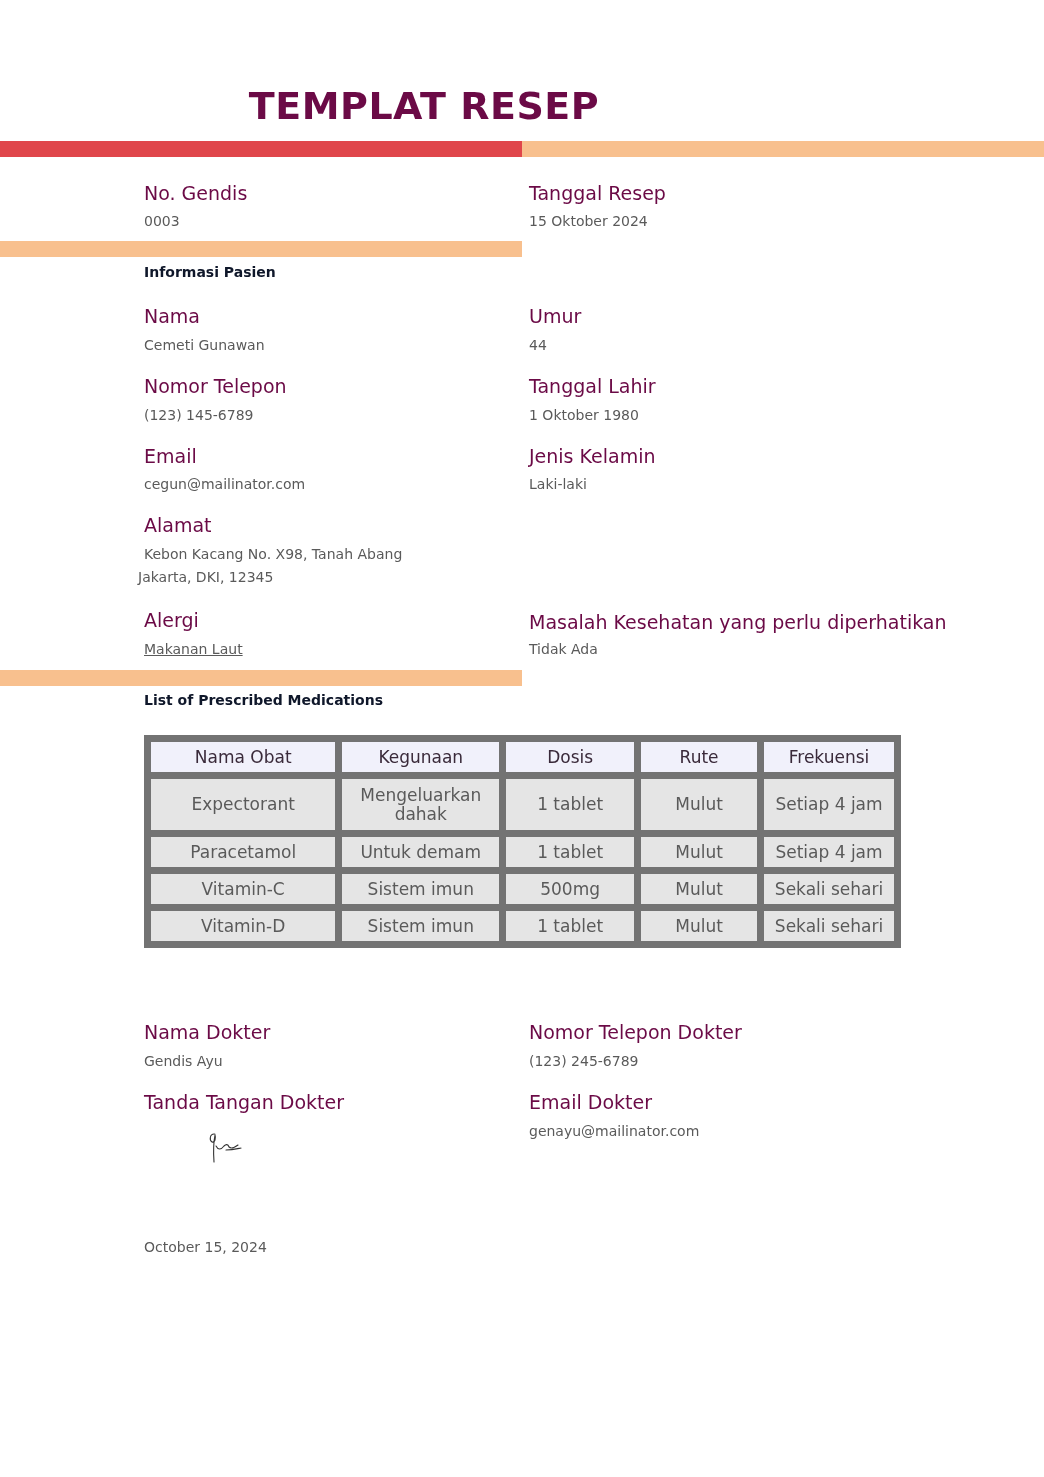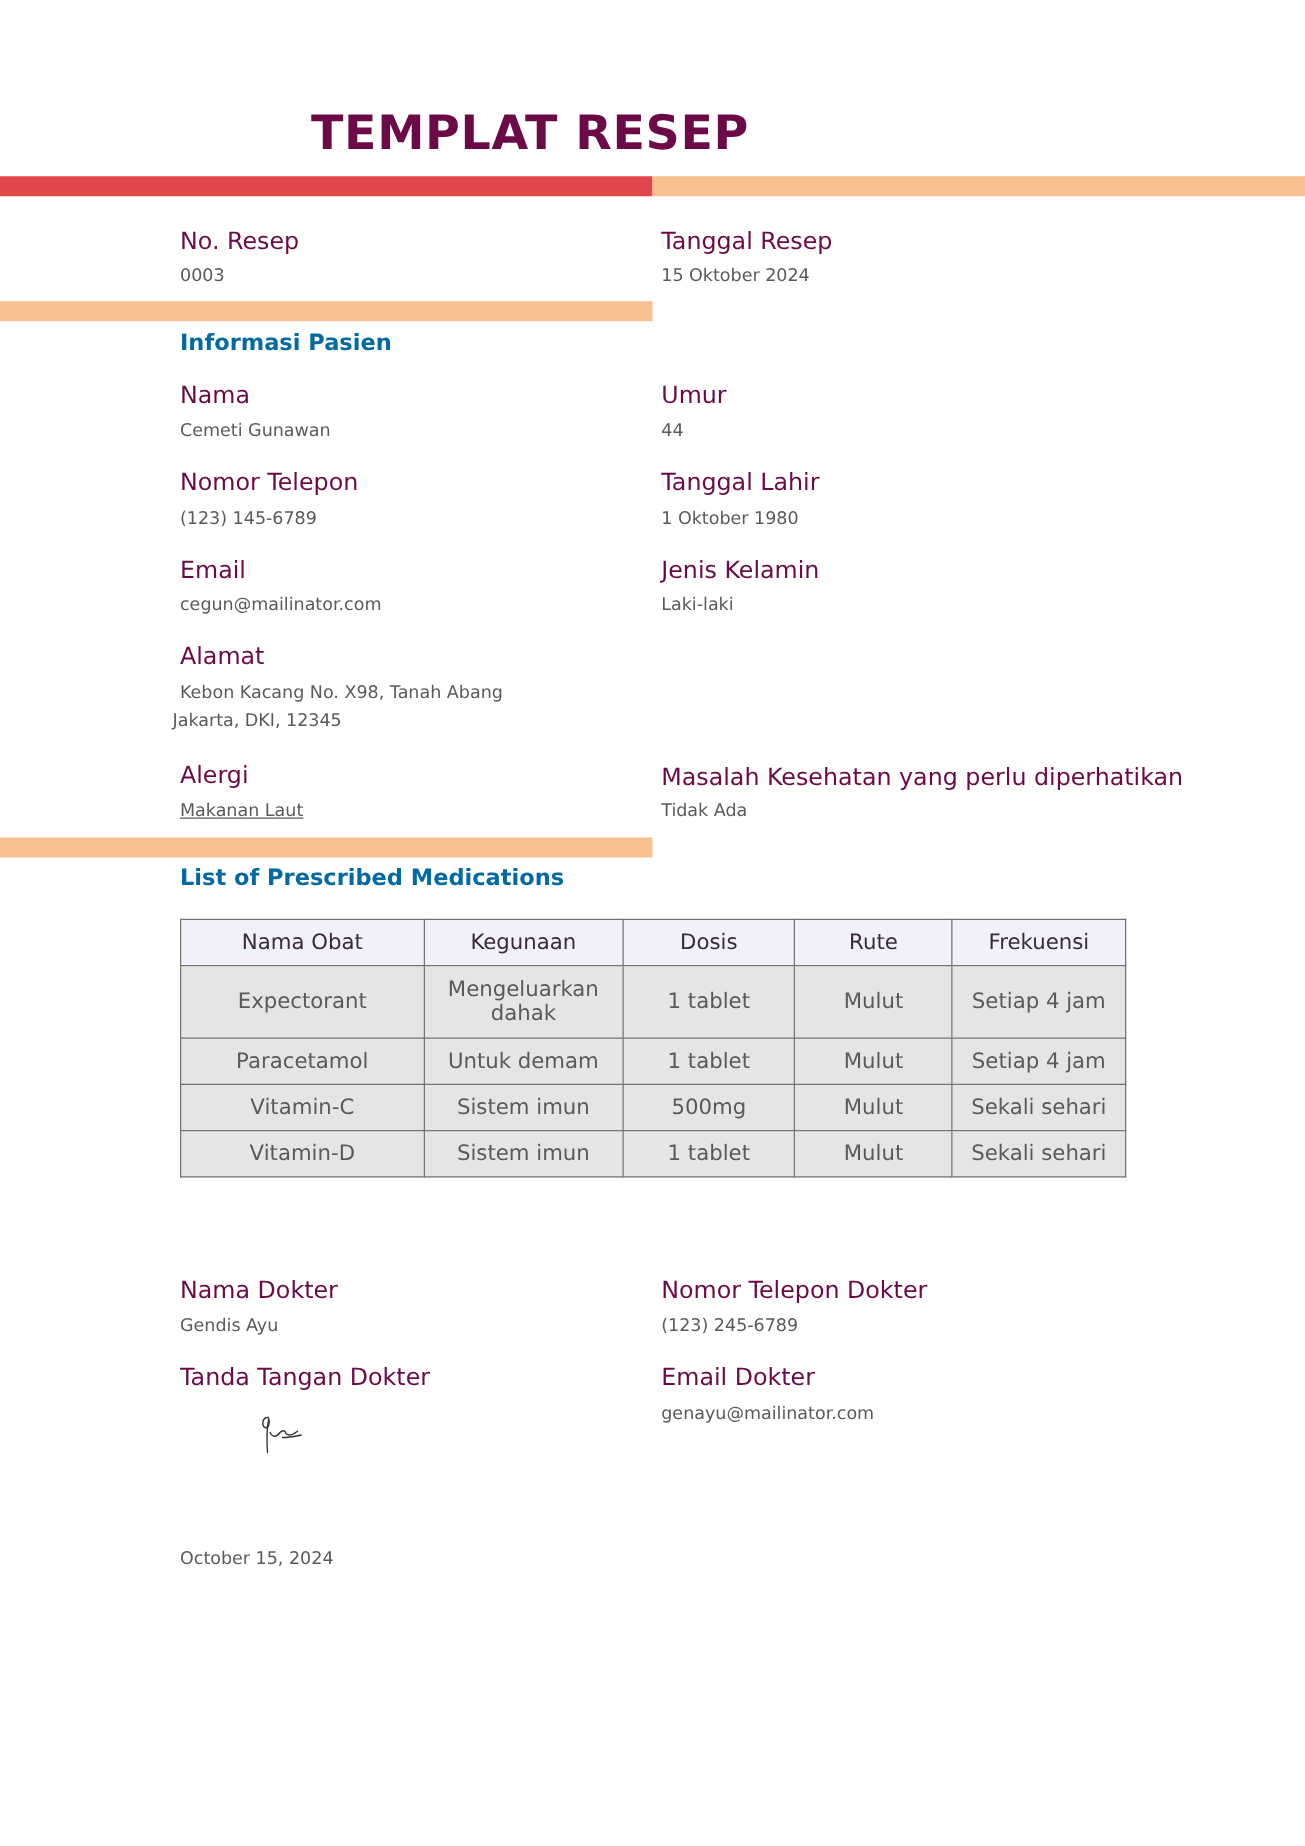--- a/index.html
+++ b/index.html
@@ -3,37 +3,37 @@
   <meta charset="utf-8">
   <style>
     * { box-sizing: border-box; margin: 0; padding: 0; }
     html, body { width: 1044px; height: 1477px; background: #ffffff; }
     body { position: relative; font-family: "DejaVu Sans", sans-serif; color: #5a5a5a; overflow: hidden; }
     .abs { position: absolute; }
     .title { left: 0; width: 848px; top: 84px; text-align: center; font-family: "DejaVu Sans", sans-serif; font-weight: bold; font-size: 38px; color: #6b0a46; letter-spacing: 0.5px; }
     .bar { height: 16px; }
     .label { font-size: 19px; color: #6b0a46; white-space: nowrap; }
     .value { font-size: 14px; color: #5a5a5a; white-space: nowrap; line-height: 23px; }
-    .section { font-size: 18px; font-weight: bold; color: #0369a1; white-space: nowrap; }
+    .section { font-size: 14px; font-weight: bold; color: #0f172a; white-space: nowrap; }
     table.meds { position: absolute; left: 144px; top: 735px; width: 757px; border-collapse: collapse; font-size: 17px; }
-    table.meds th, table.meds td { border: 1px solid #737373; text-align: center; vertical-align: middle; padding: 0 6px; }
+    table.meds th, table.meds td { border: 7px solid #737373; text-align: center; vertical-align: middle; padding: 0 6px; }
     table.meds th { background: #f1f1fb; color: #3a2a3a; font-weight: normal; height: 37px; }
     table.meds td { background: #e5e5e5; color: #5a5a5a; height: 37px; line-height: 19px; }
     table.meds tr.tall td { height: 58px; }
     .sig { left: 200px; top: 1128px; width: 50px; height: 40px; }
   </style>
 </head>
 <body>
 
 <div class="abs title">TEMPLAT RESEP</div>
 
 <div class="abs bar" style="left:0; top:141px; width:522px; background:#e0464b;"></div>
 <div class="abs bar" style="left:522px; top:141px; width:522px; background:#f8c08e;"></div>
 
-<div class="abs label" style="left:144px; top:182px;">No. Resep</div>
+<div class="abs label" style="left:144px; top:182px;">No. Gendis</div>
 <div class="abs value" style="left:144px; top:210px;">0003</div>
 <div class="abs label" style="left:529px; top:182px;">Tanggal Resep</div>
 <div class="abs value" style="left:529px; top:210px;">15 Oktober 2024</div>
 
 <div class="abs bar" style="left:0; top:241px; width:522px; background:#f8c08e;"></div>
 
 <div class="abs section" style="left:144px; top:264px;">Informasi Pasien</div>
 
 <div class="abs label" style="left:144px; top:305px;">Nama</div>
 <div class="abs value" style="left:144px; top:334px;">Cemeti Gunawan</div>

